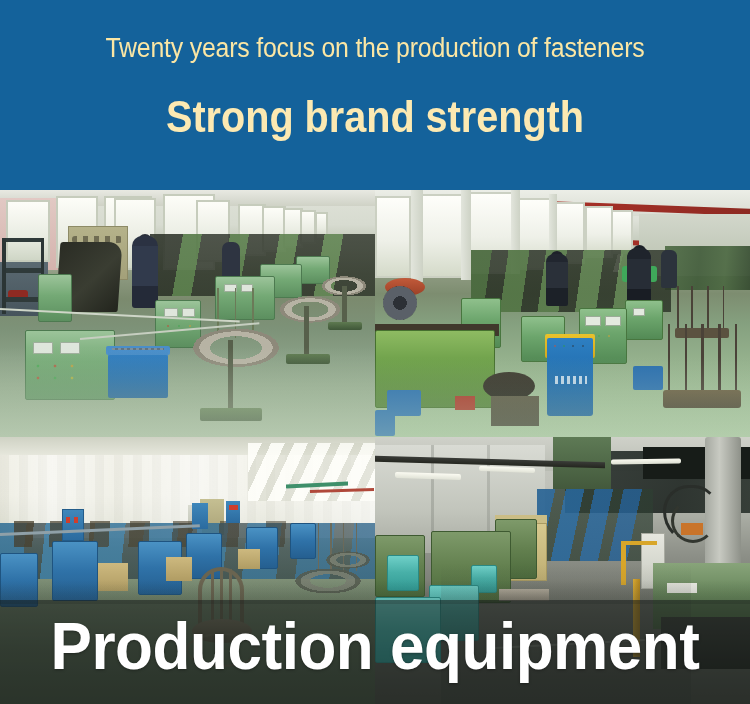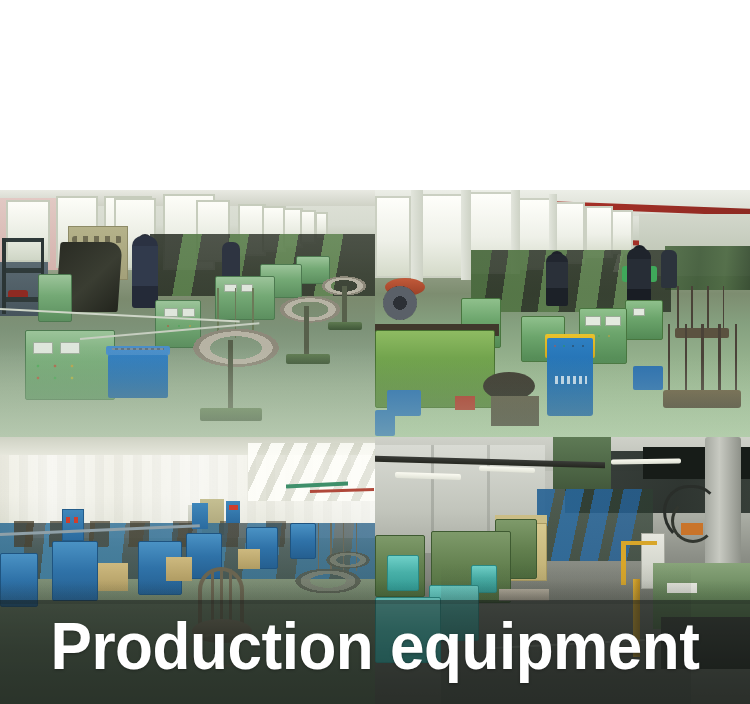--- a/index.html
+++ b/index.html
@@ -766,20 +766,24 @@
     transform:scaleX(0.94);
     transform-origin:center top;
     text-shadow:0 1px 3px rgba(0,0,0,.35);
   }
 </style>
 </head>
 <body>
 
 <div class="banner">
 
+  <div class="header">
+    <div class="headline-1">Twenty years focus on the production of fasteners</div>
+    <div class="headline-2">Strong brand strength</div>
+  </div>
 
   <div class="grid">
 
     <div class="cell cell-tl">
       <div class="photo tl-base">
         <div class="tl-ceiling"></div>
         <div class="tl-wallstrip"></div>
         <div class="tl-win tl-w1"></div>
         <div class="tl-win tl-w2"></div>
         <div class="tl-win tl-w3"></div>

